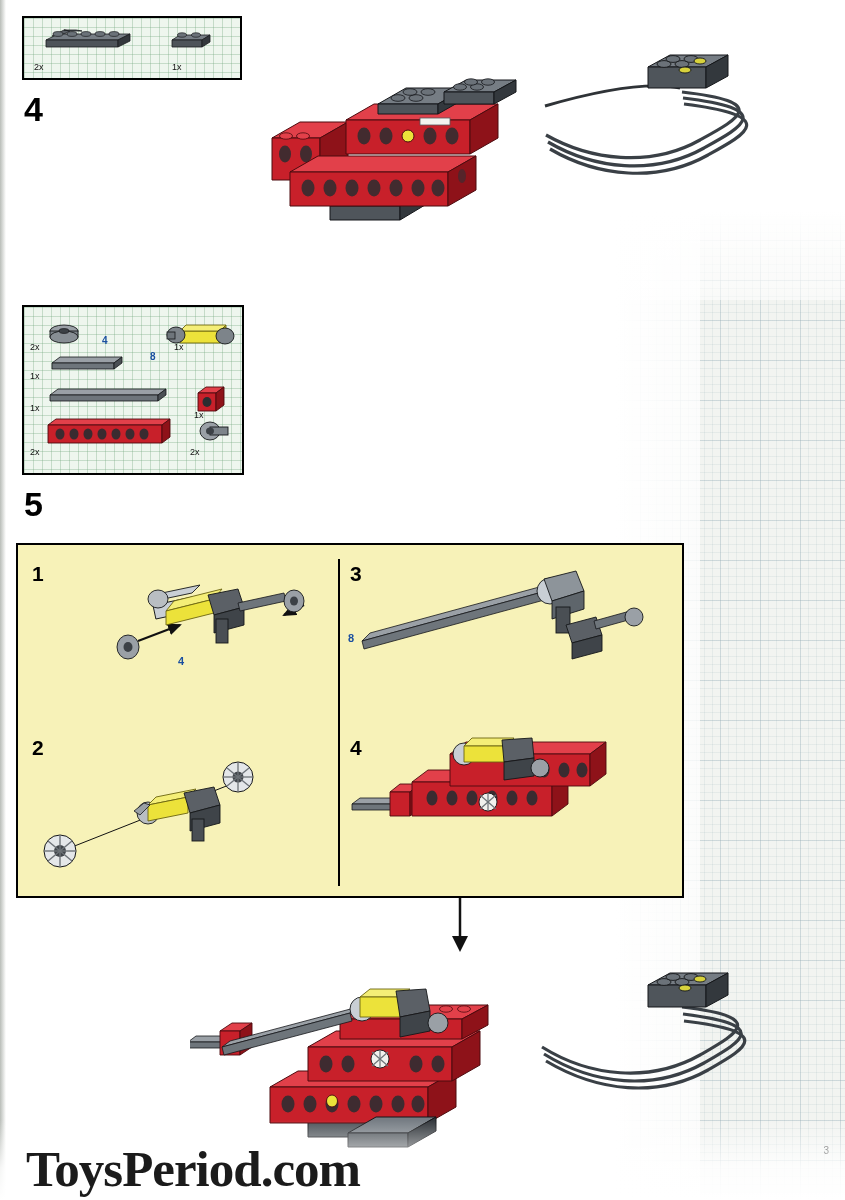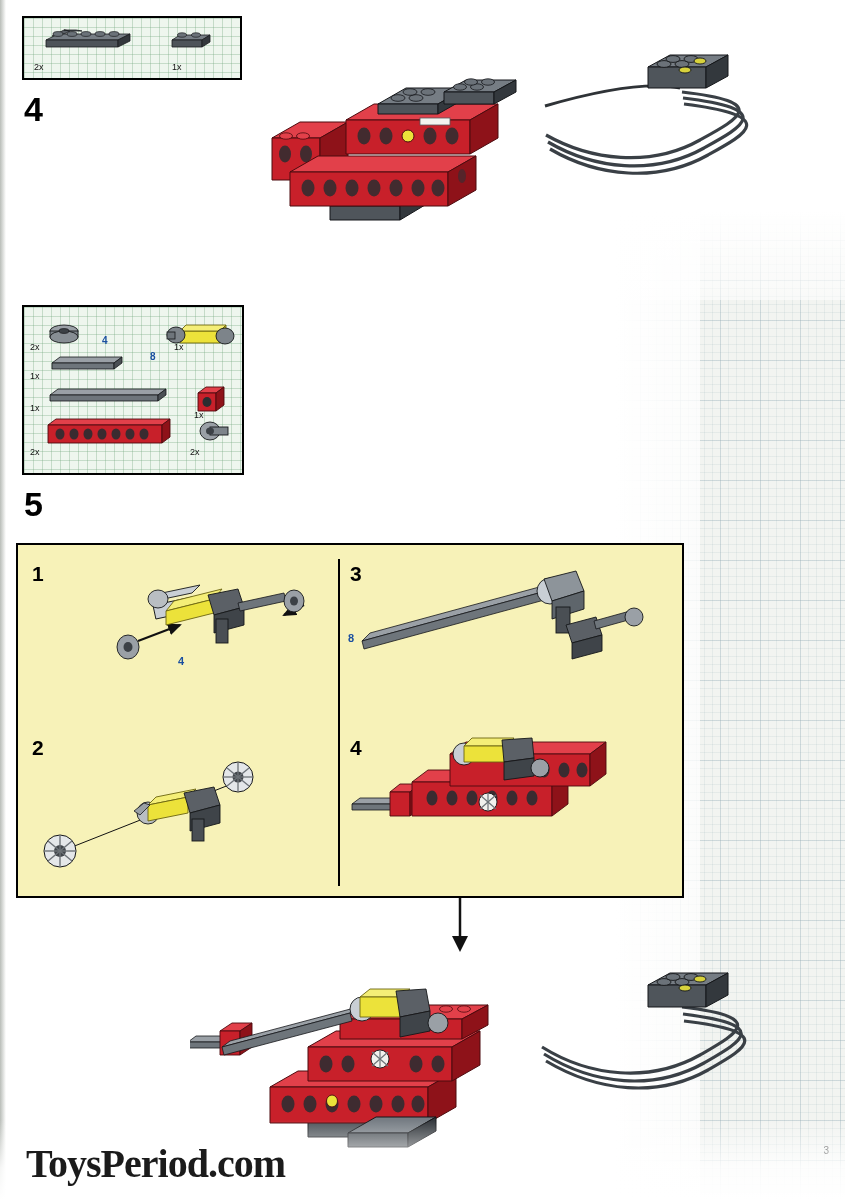--- a/index.html
+++ b/index.html
@@ -120,21 +120,21 @@
     background: #000;
   }
 
   
   #watermark {
     position: absolute;
     left: 26px;
     top: 1140px;
     font-family: "Liberation Serif", serif;
     font-weight: 700;
-    font-size: 40px;
+    font-size: 51px;
     letter-spacing: -1px;
     color: #1b1b1b;
     text-shadow: 1px 1px 0 rgba(255,255,255,0.6);
   }
 
   svg { display: block; }
 </style>
 </head>
 <body>
 

